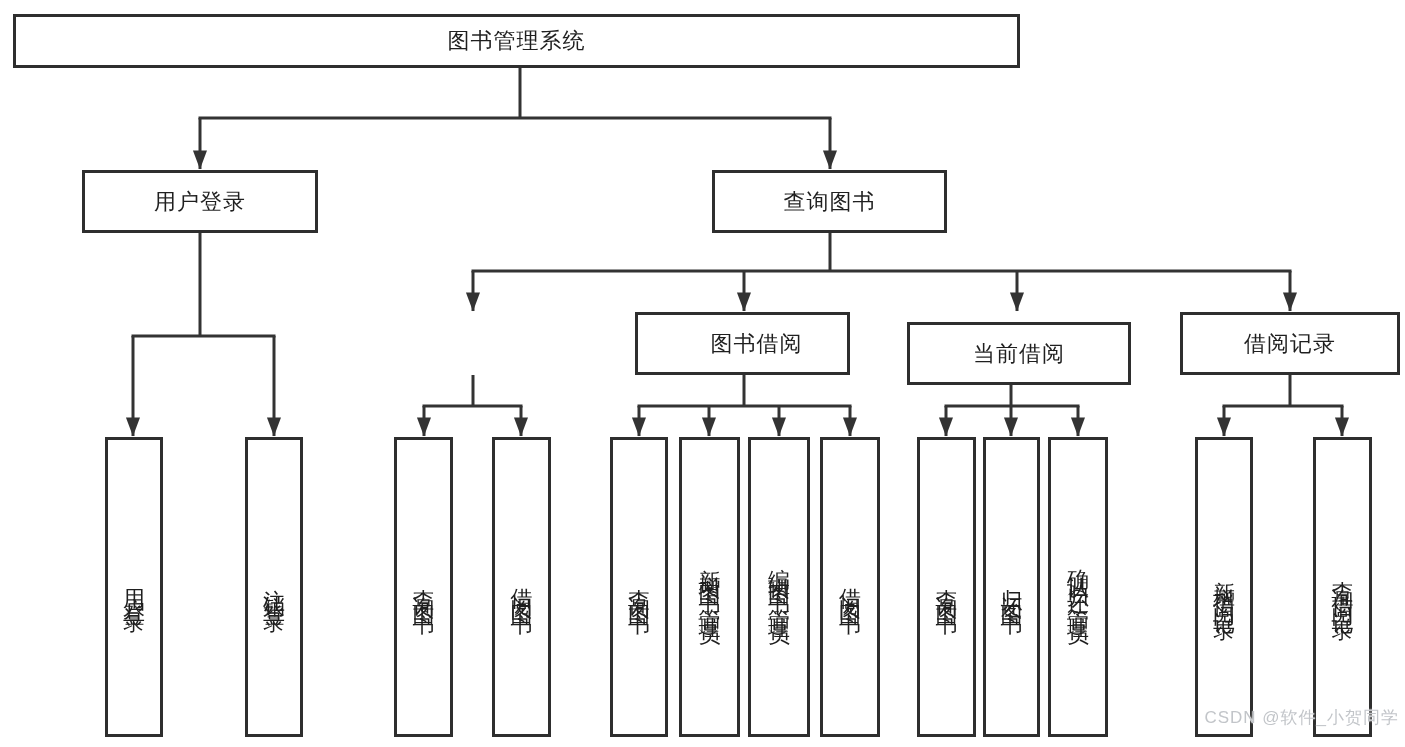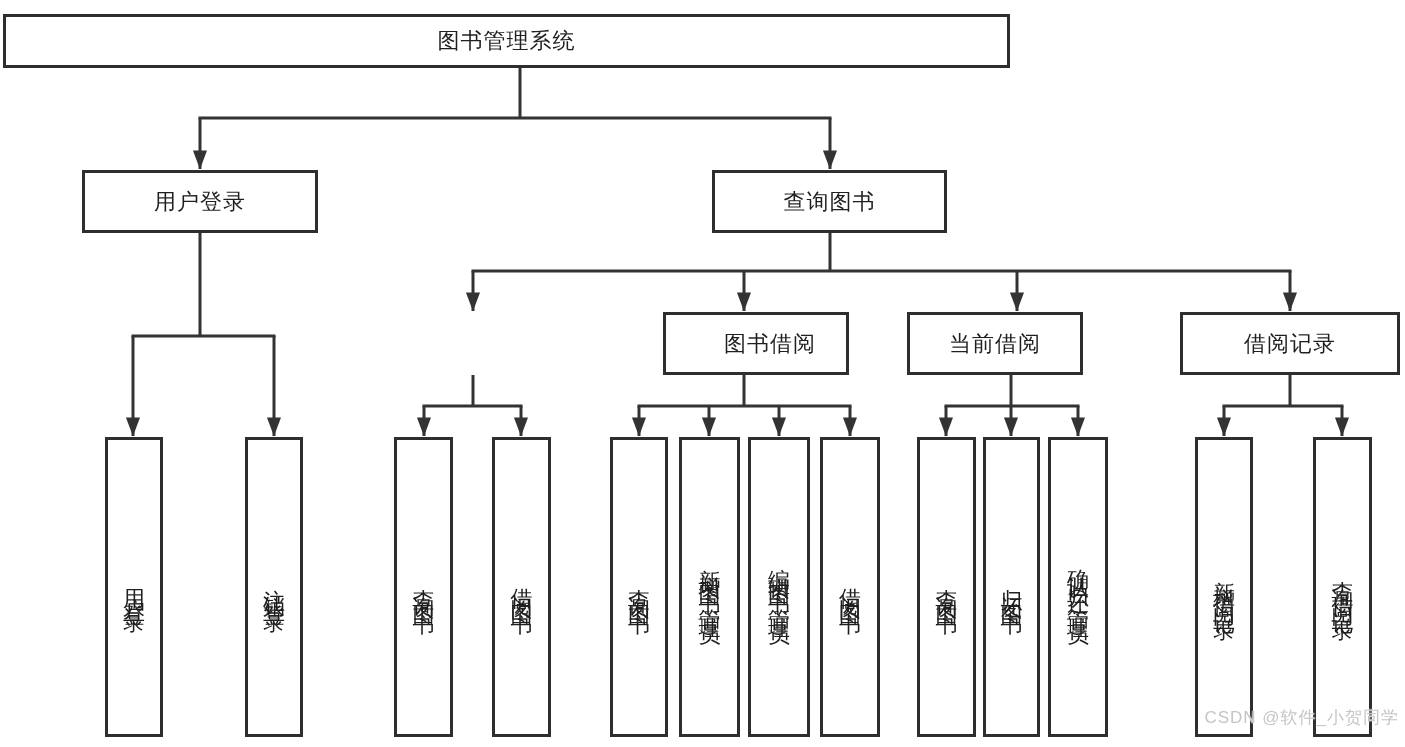--- a/index.html
+++ b/index.html
@@ -93,35 +93,35 @@
     </g>
 
     <g>
       <path class="ln" d="M1290 375 V406"></path>
       <path class="ln" d="M1222.5 406 H1343.5"></path>
       <line class="ln" x1="1224" y1="406" x2="1224" y2="436" marker-end="url(#arr)"></line>
       <line class="ln" x1="1342" y1="406" x2="1342" y2="436" marker-end="url(#arr)"></line>
     </g>
   </svg>
 
-  <div class="box" style="left:3px;top:14px;width:1007px;height:54px;justify-content:center;">
+  <div class="box" style="left:13px;top:14px;width:1007px;height:54px;justify-content:center;">
     <span>图书管理系统</span>
   </div>
 
   <div class="box" style="left:82px;top:170px;width:236px;height:63px;">
     <span>用户登录</span>
   </div>
   <div class="box" style="left:712px;top:170px;width:235px;height:63px;">
     <span>查询图书</span>
   </div>
 
-  <div class="box" style="left:663px;top:312px;width:186px;height:63px;padding-left:28px;">
+  <div class="box" style="left:635px;top:312px;width:215px;height:63px;padding-left:28px;">
     <span>图书借阅</span>
   </div>
-  <div class="box" style="left:907px;top:312px;width:176px;height:63px;">
+  <div class="box" style="left:907px;top:322px;width:224px;height:63px;">
     <span>当前借阅</span>
   </div>
   <div class="box" style="left:1180px;top:312px;width:220px;height:63px;">
     <span>借阅记录</span>
   </div>
 
   <div class="box box-v" style="left:105px;top:437px;width:58px;height:300px;">
     <span>用户登录</span>
   </div>
   <div class="box box-v" style="left:245px;top:437px;width:58px;height:300px;">

